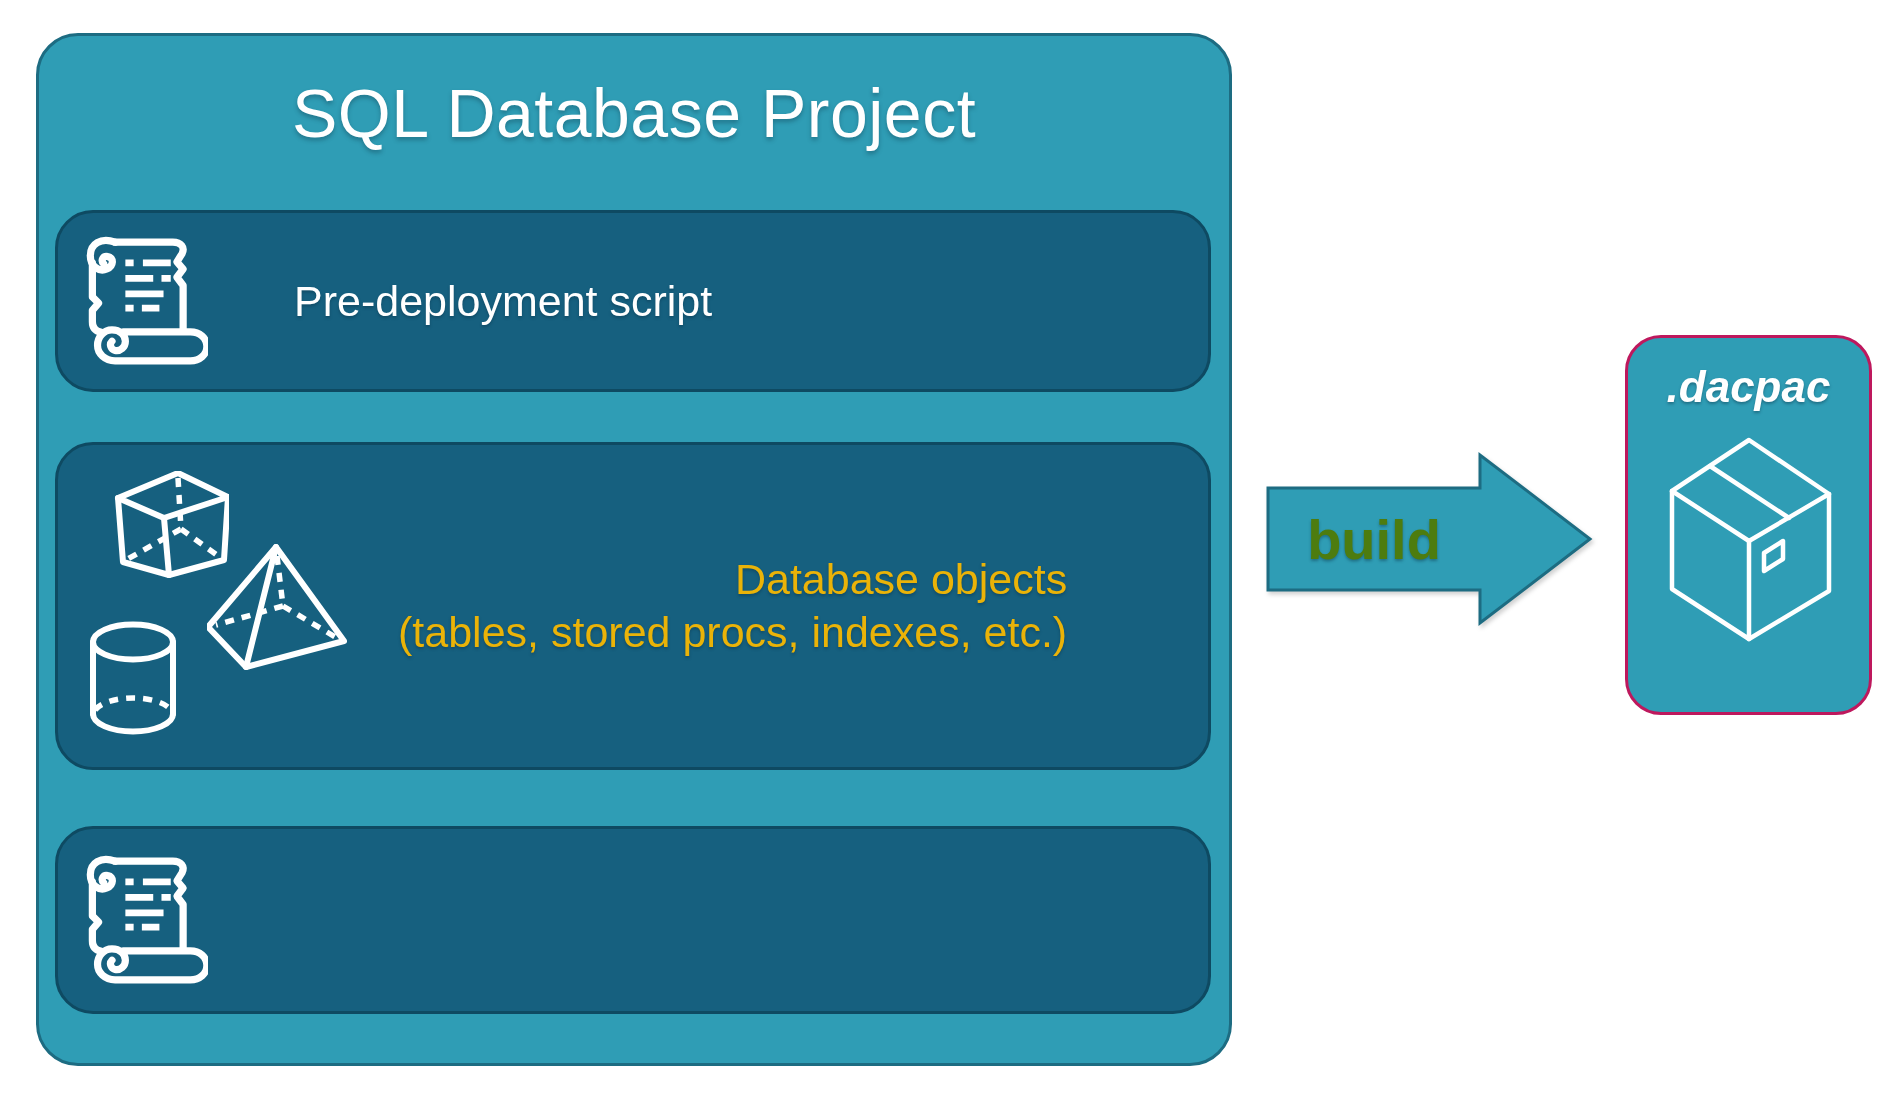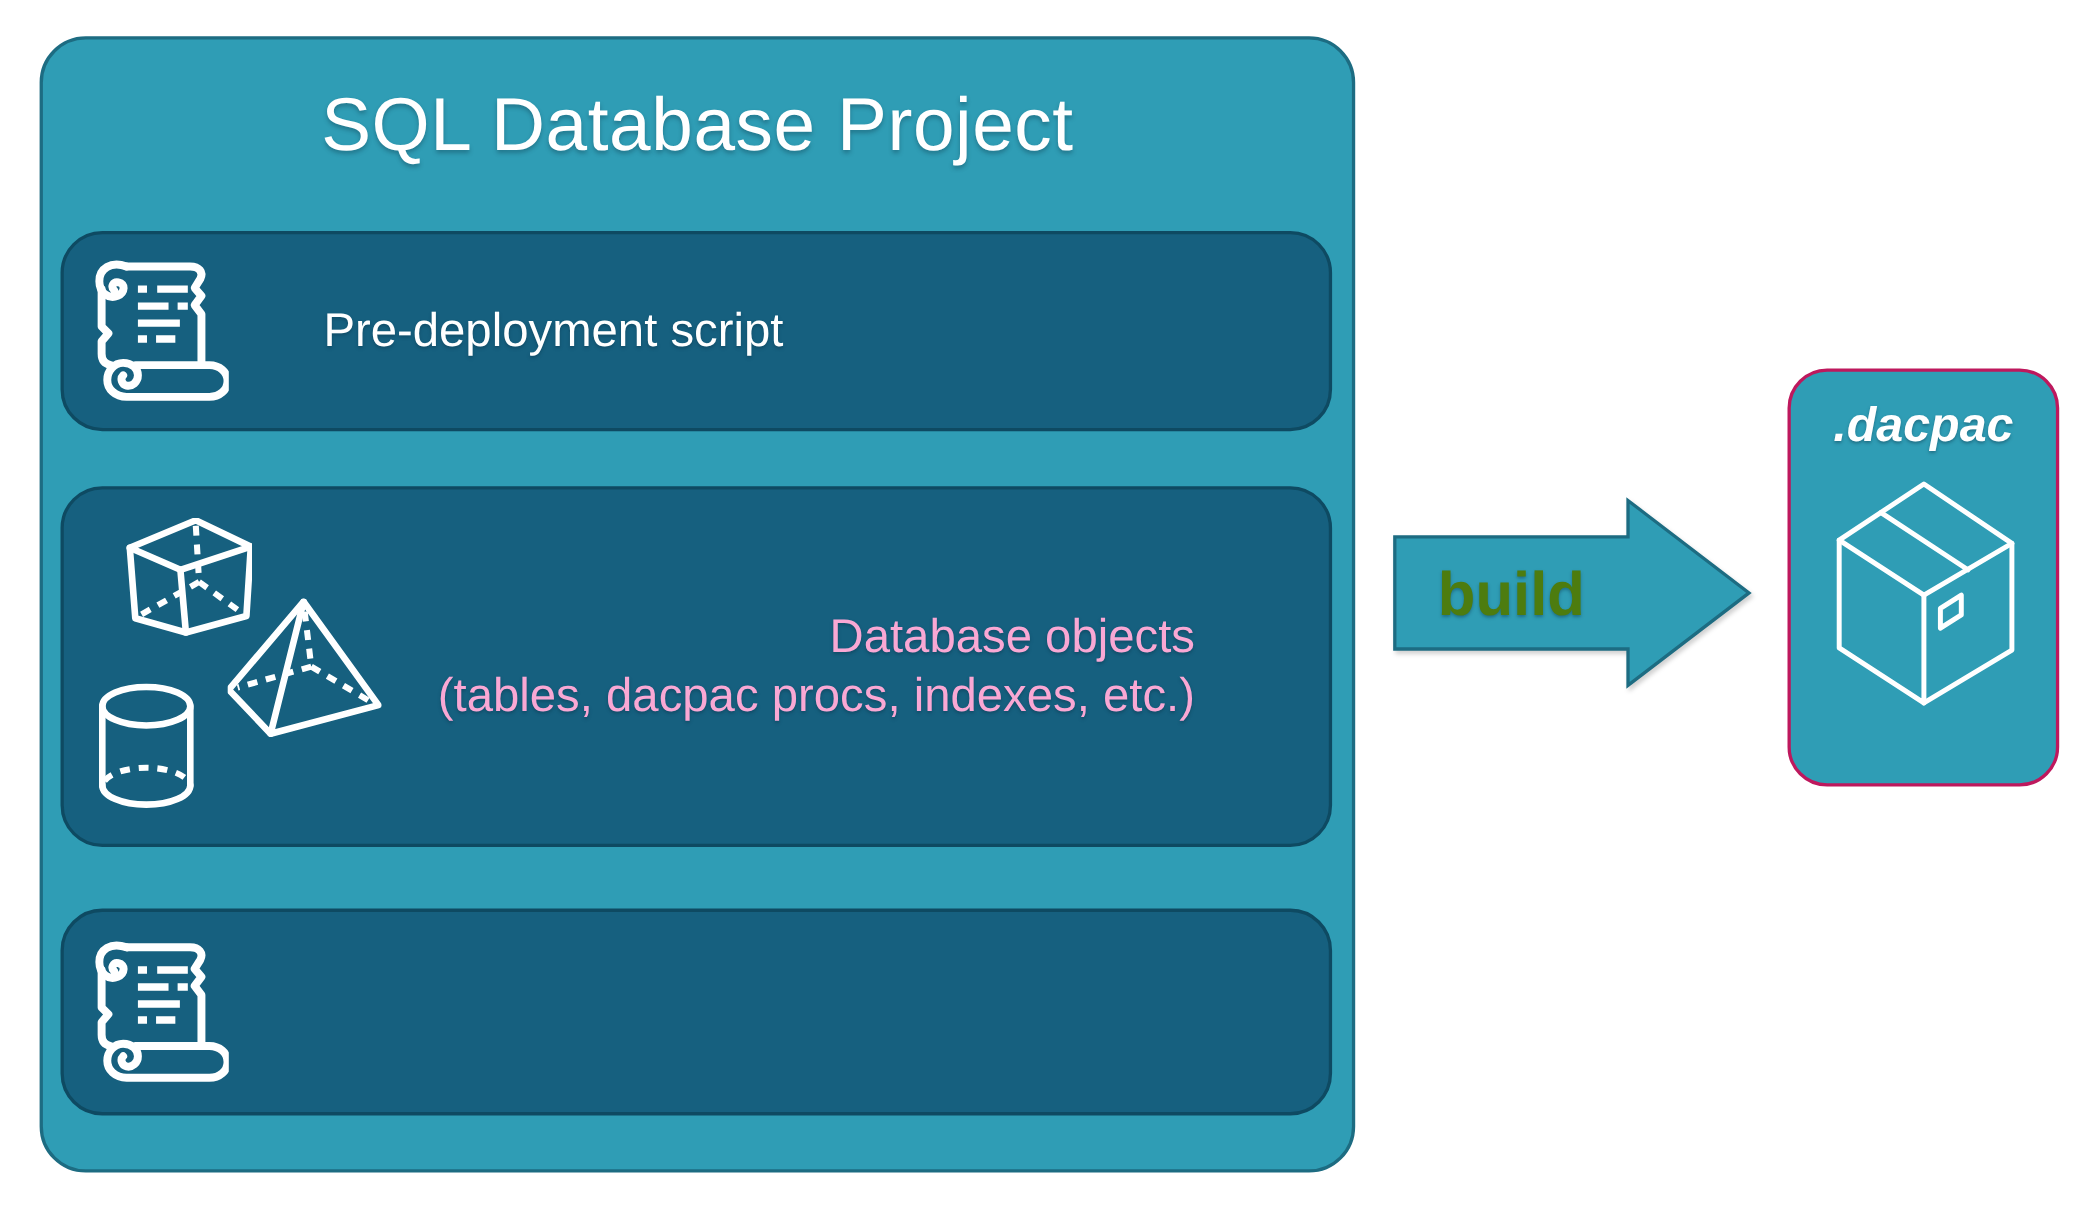--- a/index.html
+++ b/index.html
@@ -80,21 +80,21 @@
   }
 
   .obj-label {
     position: absolute;
     left: 340px;
     top: 50%;
     transform: translateY(-50%);
     font-size: 43px;
     line-height: 53px;
     font-weight: 400;
-    color: #f9a8d4;
+    color: #eab308;
     text-shadow: 0 2px 3px rgba(10, 45, 65, 0.4);
     white-space: nowrap;
   }
   .obj-label span { display: block; }
 
   .cube-icon     { position: absolute; left: 53px;  top: 26px;  width: 118px; height: 108px; }
   .pyramid-icon  { position: absolute; left: 149px; top: 99px;  width: 140px; height: 126px; }
   .cylinder-icon { position: absolute; left: 28px;  top: 176px; width: 94px;  height: 114px; }
 
   
@@ -194,21 +194,21 @@
         <path class="dash" stroke-width="5.5" stroke-dasharray="9 8" d="M 70 12 L 76 62 M 76 62 L 9 81 M 76 62 L 130 94"></path>
       </svg>
       <svg class="cylinder-icon" viewBox="0 0 94 114">
         <ellipse class="ln" stroke-width="6" cx="47" cy="21" rx="40" ry="17.5"></ellipse>
         <path class="ln" stroke-width="6" d="M 7 21 L 7 93 M 87 21 L 87 93"></path>
         <path class="ln" stroke-width="6" d="M 7 93 A 40 17.5 0 0 0 87 93"></path>
         <path class="dash" stroke-width="5.5" stroke-dasharray="9 8" d="M 9 89 A 40 17.5 0 0 1 85 89"></path>
       </svg>
       <div class="obj-label">
         <span>Database objects</span>
-        <span>(tables, dacpac procs, indexes, etc.)</span>
+        <span>(tables, stored procs, indexes, etc.)</span>
       </div>
     </div>
 
     <div class="card card-post">
       <svg class="scroll-icon" viewBox="0 0 120 128">
         <path class="ln" stroke-width="7" d="M 30 7 C 16 2 6 9 6 20 C 6 31 15 36 22 33 C 29 30 29 22 23 21 C 18 20 16 25 19 28"></path>
         <path class="ln" stroke-width="7" d="M 30 7 L 86 7 C 94 7 98 12 95 18 L 90 26 L 96 33 L 90 41 L 96 49 L 96 93"></path>
         <path class="ln" stroke-width="7" d="M 8 27 L 8 60 L 14 66 L 8 73 L 8 84 C 8 90 11 93 16 94"></path>
         <path class="ln" stroke-width="7" d="M 38 94 L 103 94 C 112 94 119 100 119 108 C 119 116 112 122 103 122 L 30 122 C 20 122 13 115 13 107 C 13 99 19 92 27 92 C 35 92 40 97 40 103 C 40 109 35 113 30 112 C 26 111 24 106 27 103"></path>
         <path class="dash" stroke-width="6.5" d="M 40 27 H 48 M 57 27 H 84 M 40 42 H 67 M 75 42 H 84 M 40 57 H 77 M 40 71 H 48 M 56 71 H 73"></path>

